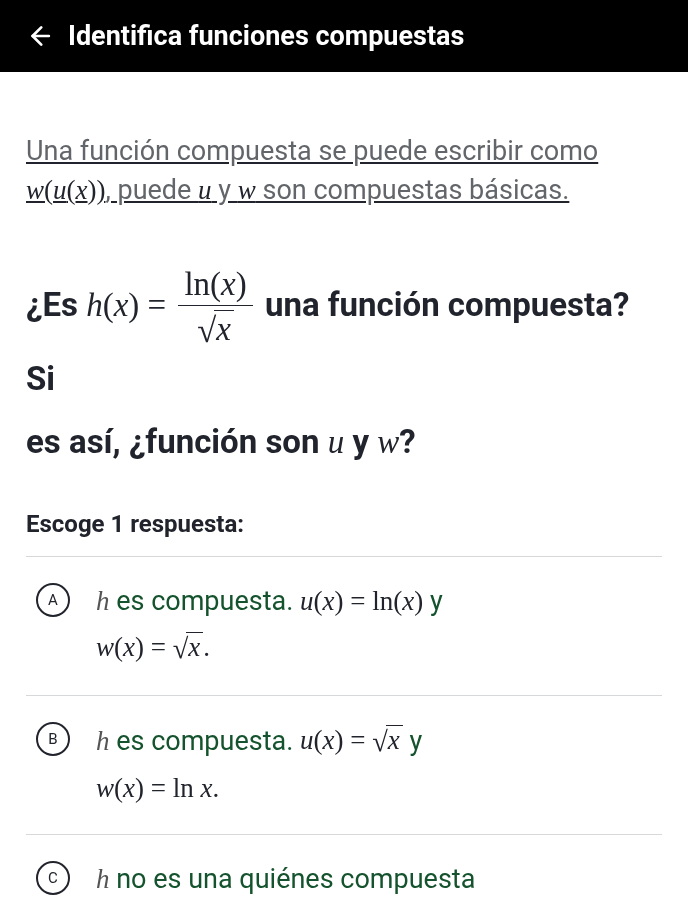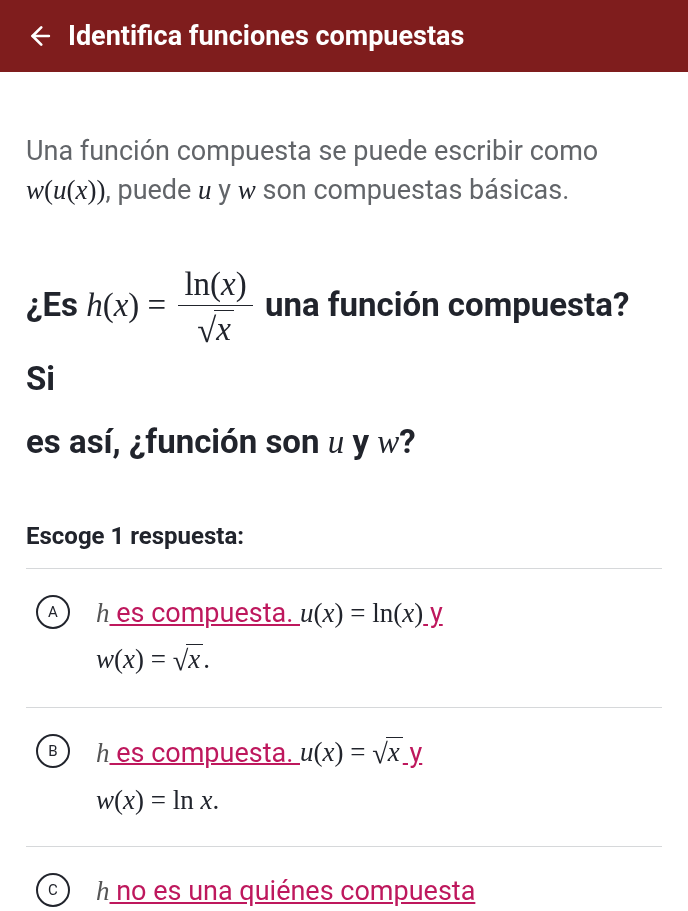--- a/index.html
+++ b/index.html
@@ -3,21 +3,21 @@
 <meta charset="utf-8">
 <style>
   * { box-sizing: border-box; margin: 0; padding: 0; }
   body {
     font-family: -apple-system, BlinkMacSystemFont, "Segoe UI", Roboto, "Helvetica Neue", Arial, sans-serif;
     width: 688px;
     background: #fff;
     color: #21242c;
   }
   .header {
-    background: #7f1d1d;
+    background: #000000;
     color: #fff;
     height: 72px;
     display: flex;
     align-items: center;
     padding: 0 18px;
   }
   .back-btn {
     display: flex;
     align-items: center;
     justify-content: center;
@@ -31,20 +31,21 @@
     font-size: 27px;
     font-weight: 700;
   }
   .content {
     padding: 60px 26px 0 26px;
   }
   .intro {
     font-size: 27px;
     line-height: 1.45;
     color: #21242c;
+    text-decoration: underline;
   }
   .intro .light { color: #626569; font-weight: 400; }
   .mathit { font-family: "Times New Roman", Times, serif; font-style: italic; }
   .mathrm { font-family: "Times New Roman", Times, serif; font-style: normal; }
   .question {
     margin-top: 56px;
     font-size: 33px;
     font-weight: 700;
     line-height: 1.9;
     color: #21242c;
@@ -58,21 +59,21 @@
     font-style: normal;
     margin: 0 4px;
     line-height: 1.1;
   }
   .frac .num { display: block; padding: 0 6px 2px 6px; }
   .frac .den { display: block; border-top: 1.5px solid #21242c; padding: 4px 6px 0 6px; }
   .sqrt { display:inline-block; position:relative; }
   .sqrt .surd { font-family: "Times New Roman", Times, serif; font-style: normal; font-size: 1.05em; vertical-align: -0.05em;}
   .sqrt .radicand { border-top: 1.5px solid currentColor; padding: 0 3px 0 2px; margin-left: -2px; display:inline-block; line-height:1.1;}
   .instr {
-    margin-top: 48px;
+    margin-top: 36px;
     font-size: 24px;
     font-weight: 700;
     color: #21242c;
     margin-bottom: 18px;
   }
   .options { }
   .option {
     border-top: 1px solid #d6d8da;
     padding: 22px 10px 22px 10px;
     display: flex;
@@ -95,21 +96,21 @@
   .opt-text {
     font-size: 27px;
     line-height: 1.7;
     color: #21242c;
   }
   .opt-text .lead {
     color: #555;
     font-family: "Times New Roman", Times, serif;
     font-style: italic;
   }
-  .opt-text .desc { color: #be185d; text-decoration: underline; }
+  .opt-text .desc { color: #14532d; }
   .eq { font-family: "Times New Roman", Times, serif; margin-top: 40px; }
   .eq .it { font-style: italic; }
 </style>
 </head>
 <body>
 
 <div class="header">
   <div class="back-btn">
     <svg viewBox="0 0 24 24">
         <polyline points="15 4 7 12 15 20"></polyline>

